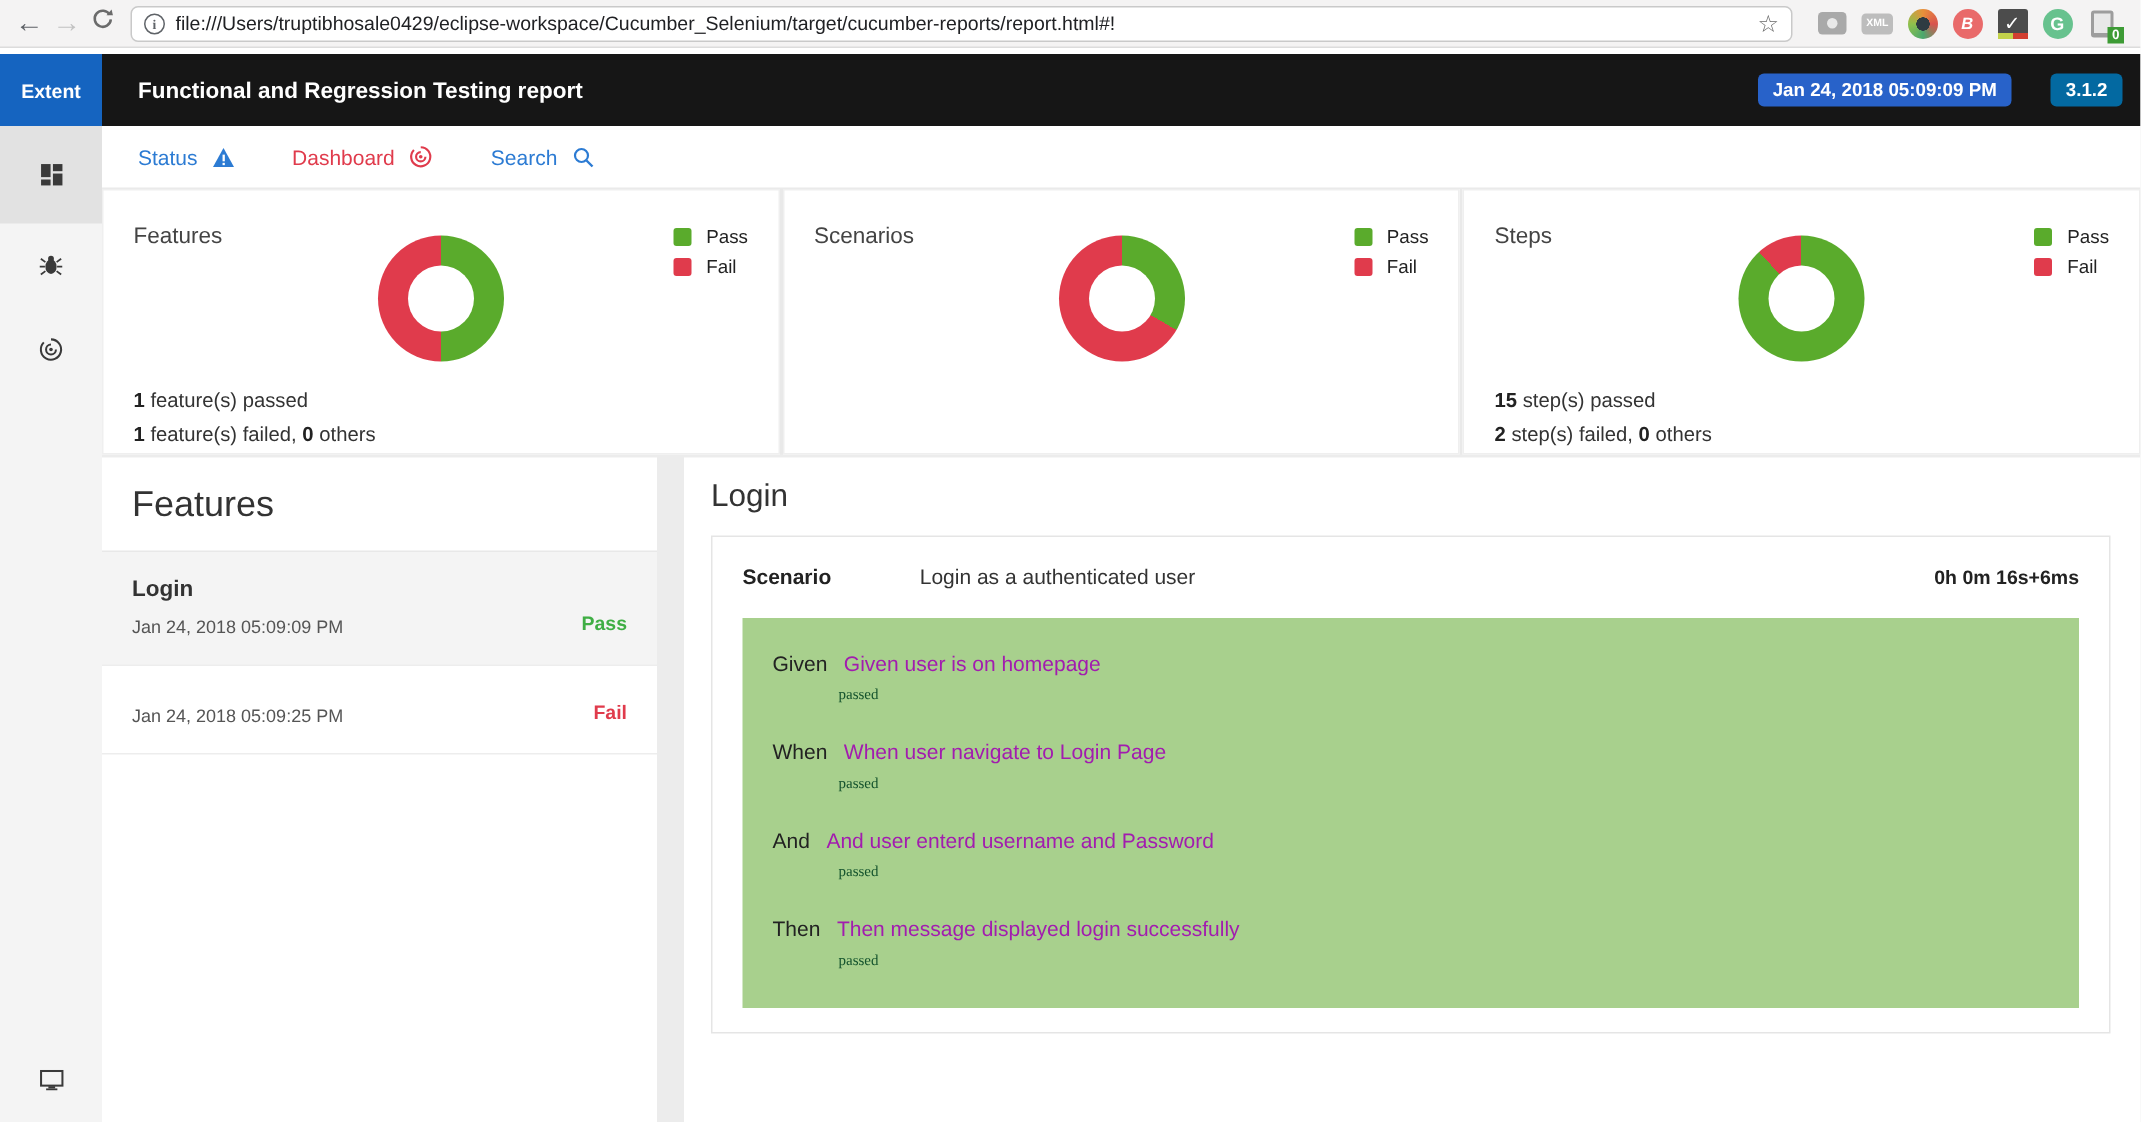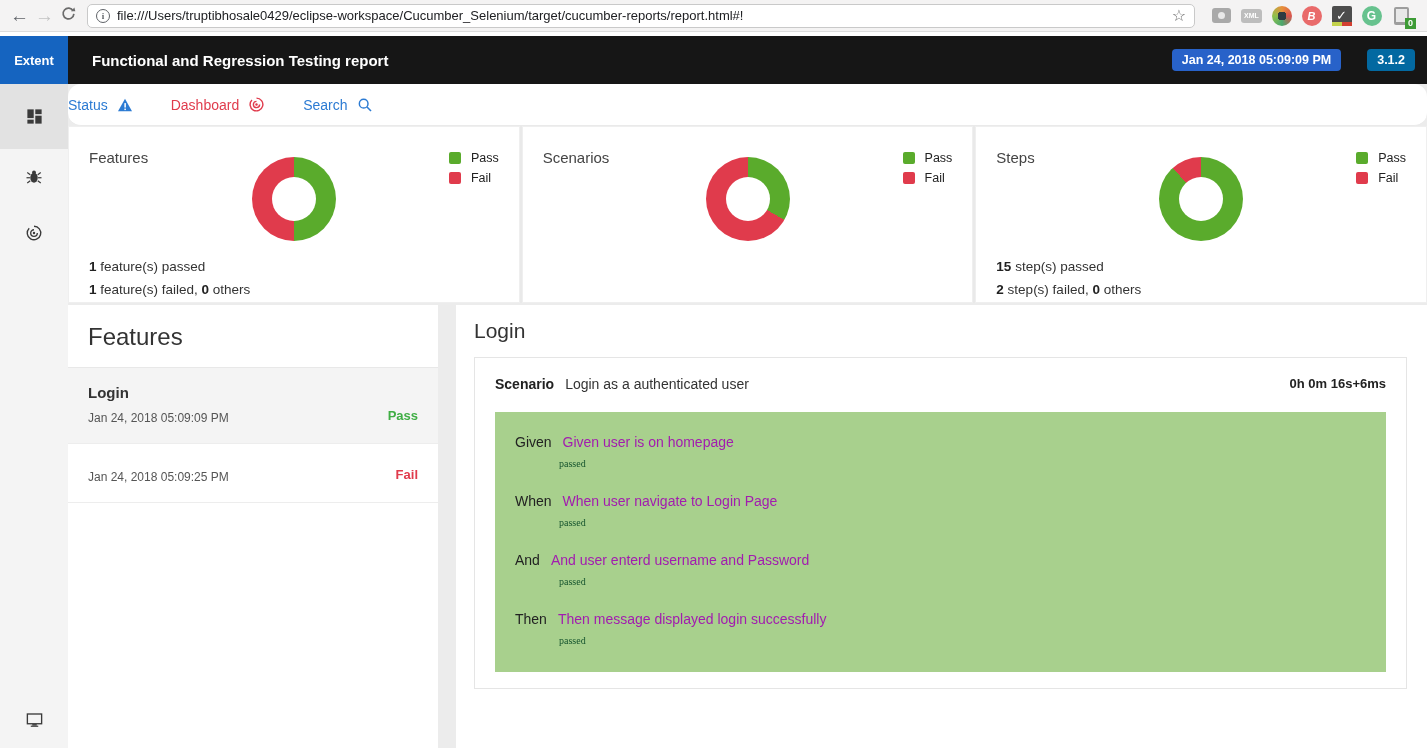--- a/index.html
+++ b/index.html
@@ -56,21 +56,21 @@
   
   .main { display:flex; height:664px; }
   .sidebar { width:68px; background:#f4f4f4; flex:none; display:flex; flex-direction:column; }
   .side-item { height:56px; display:flex; align-items:center; justify-content:center; }
   .side-item.selected { height:65px; background:#e2e2e2; }
   .side-spacer { flex:1; }
   .content { flex:1; display:flex; flex-direction:column; background:#ececec; min-width:0; }
 
   
   .navbar { height:42px; background:#fff; display:flex; align-items:center;
-    gap:38px; border-bottom:1px solid #eaeaea; flex:none;border-radius:13px; }
+    padding-left:24px; gap:38px; border-bottom:1px solid #eaeaea; flex:none; }
   .tab { display:flex; align-items:center; gap:9px; font-size:14px; }
   .tab-blue { color:#2c7bd3; }
   .tab-red { color:#e03b4c; }
 
   
   .cards-row { height:177px; display:flex; gap:2px; background:#e9e9e9; flex:none; }
   .card { flex:1; background:#fff; position:relative; border:1px solid #efefef; }
   .card-title { position:absolute; top:22px; left:20px; font-size:15px; color:#444; }
   .legend { position:absolute; top:24px; right:20px; }
   .legend-row { display:flex; align-items:center; gap:10px; margin-bottom:6px; }
@@ -89,21 +89,21 @@
   .feature-item { padding:16px 20px 18px; border-bottom:1px solid #ededed; position:relative; }
   .feature-item.selected { background:#f4f4f4; }
   .feature-name { font-size:15px; font-weight:bold; color:#333; }
   .feature-date { font-size:12px; color:#555; margin-top:10px; }
   .feature-status { position:absolute; right:20px; bottom:20px; font-size:13px; font-weight:bold; }
 
   .panel-gap { width:18px; flex:none; }
   .detail-panel { flex:1; background:#fff; padding:14px 20px 0 18px; min-width:0; }
   .detail-title { font-size:21px; color:#333; margin-bottom:14px; }
   .scenario-card { border:1px solid #e5e5e5; padding:18px 20px 16px; }
-  .scenario-head { display:flex; align-items:flex-start; }
+  .scenario-head { display:flex; align-items:flex-end;gap:48px; }
   .scenario-kw { font-size:14px; font-weight:bold; color:#222; }
   .scenario-name { font-size:14px; color:#333; margin-left:11px; }
   .scenario-time { margin-left:auto; font-size:13px; font-weight:bold; color:#222; }
   .steps-block { margin-top:20px; padding:22px 20px 2px; }
   .step { margin-bottom:24px; }
   .step-line { display:flex; align-items:baseline; }
   .step-kw { font-size:14px; font-weight:normal; color:#222; }
   .step-text { font-size:14px; color:#a21caf; margin-left:11px; }
   .step-status { font-family:"Liberation Serif", serif; font-size:10px; color:#14532d;
     margin:8px 0 0 44px; }

